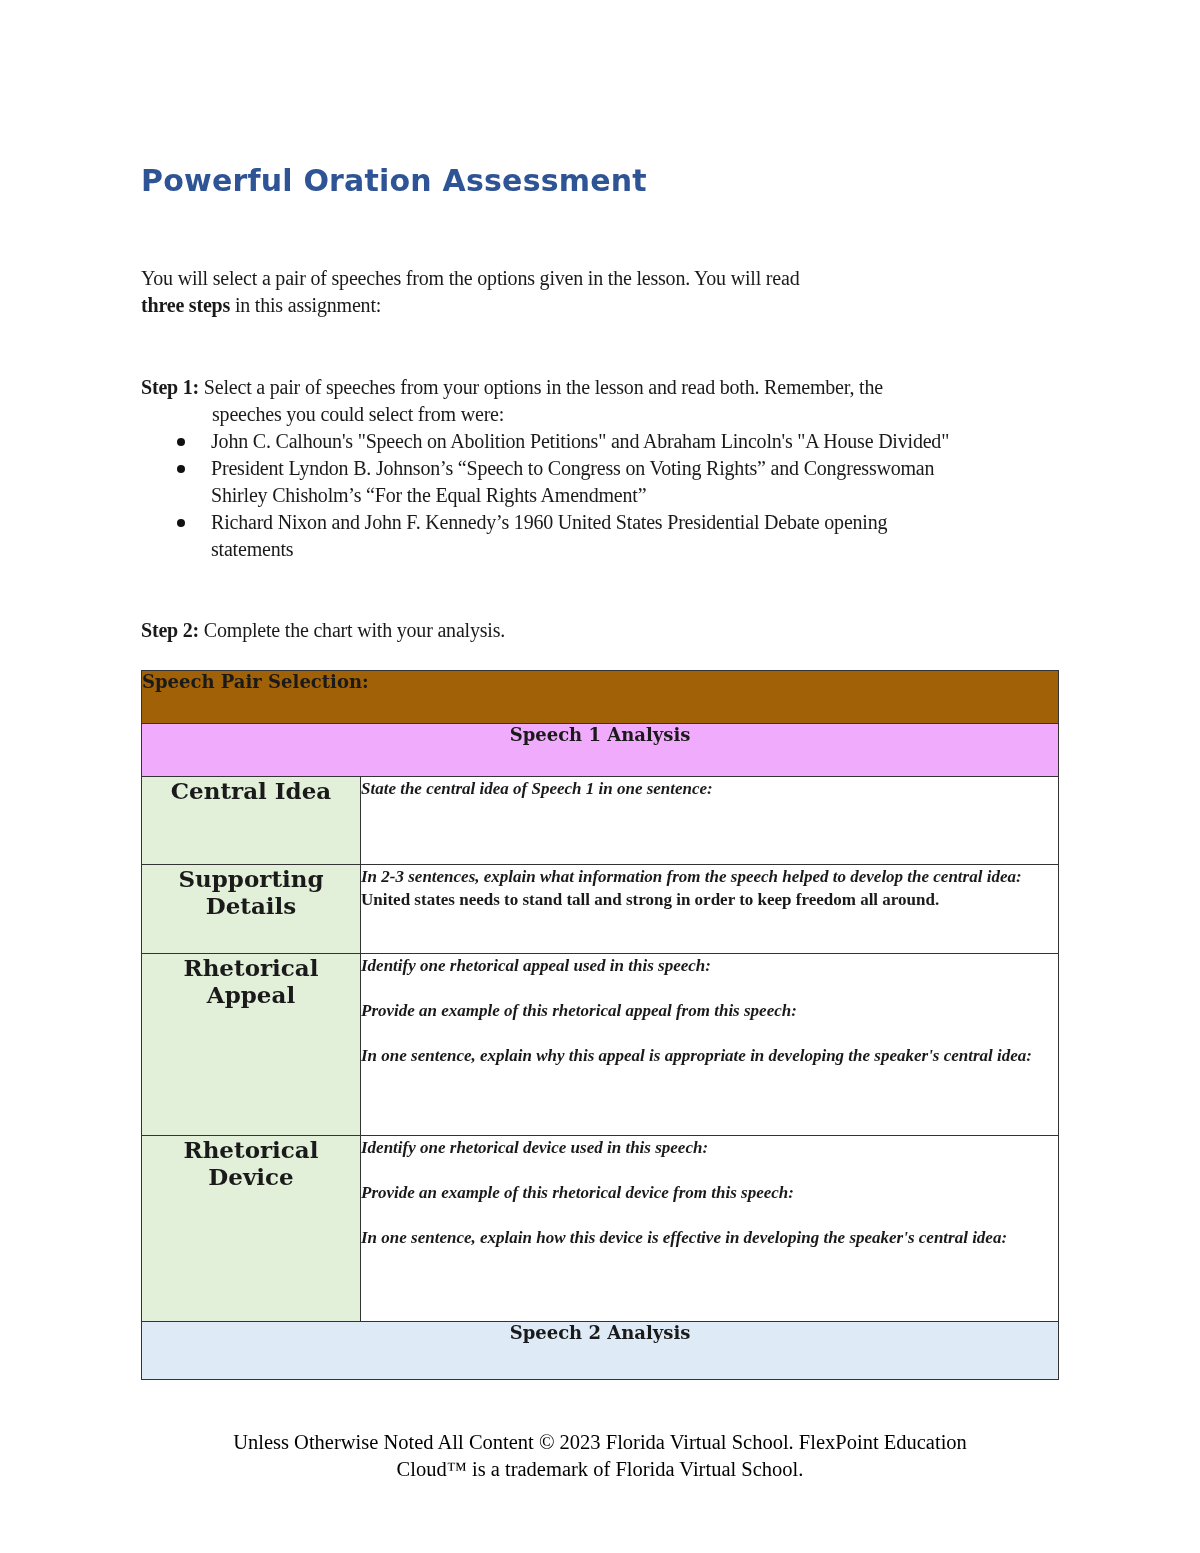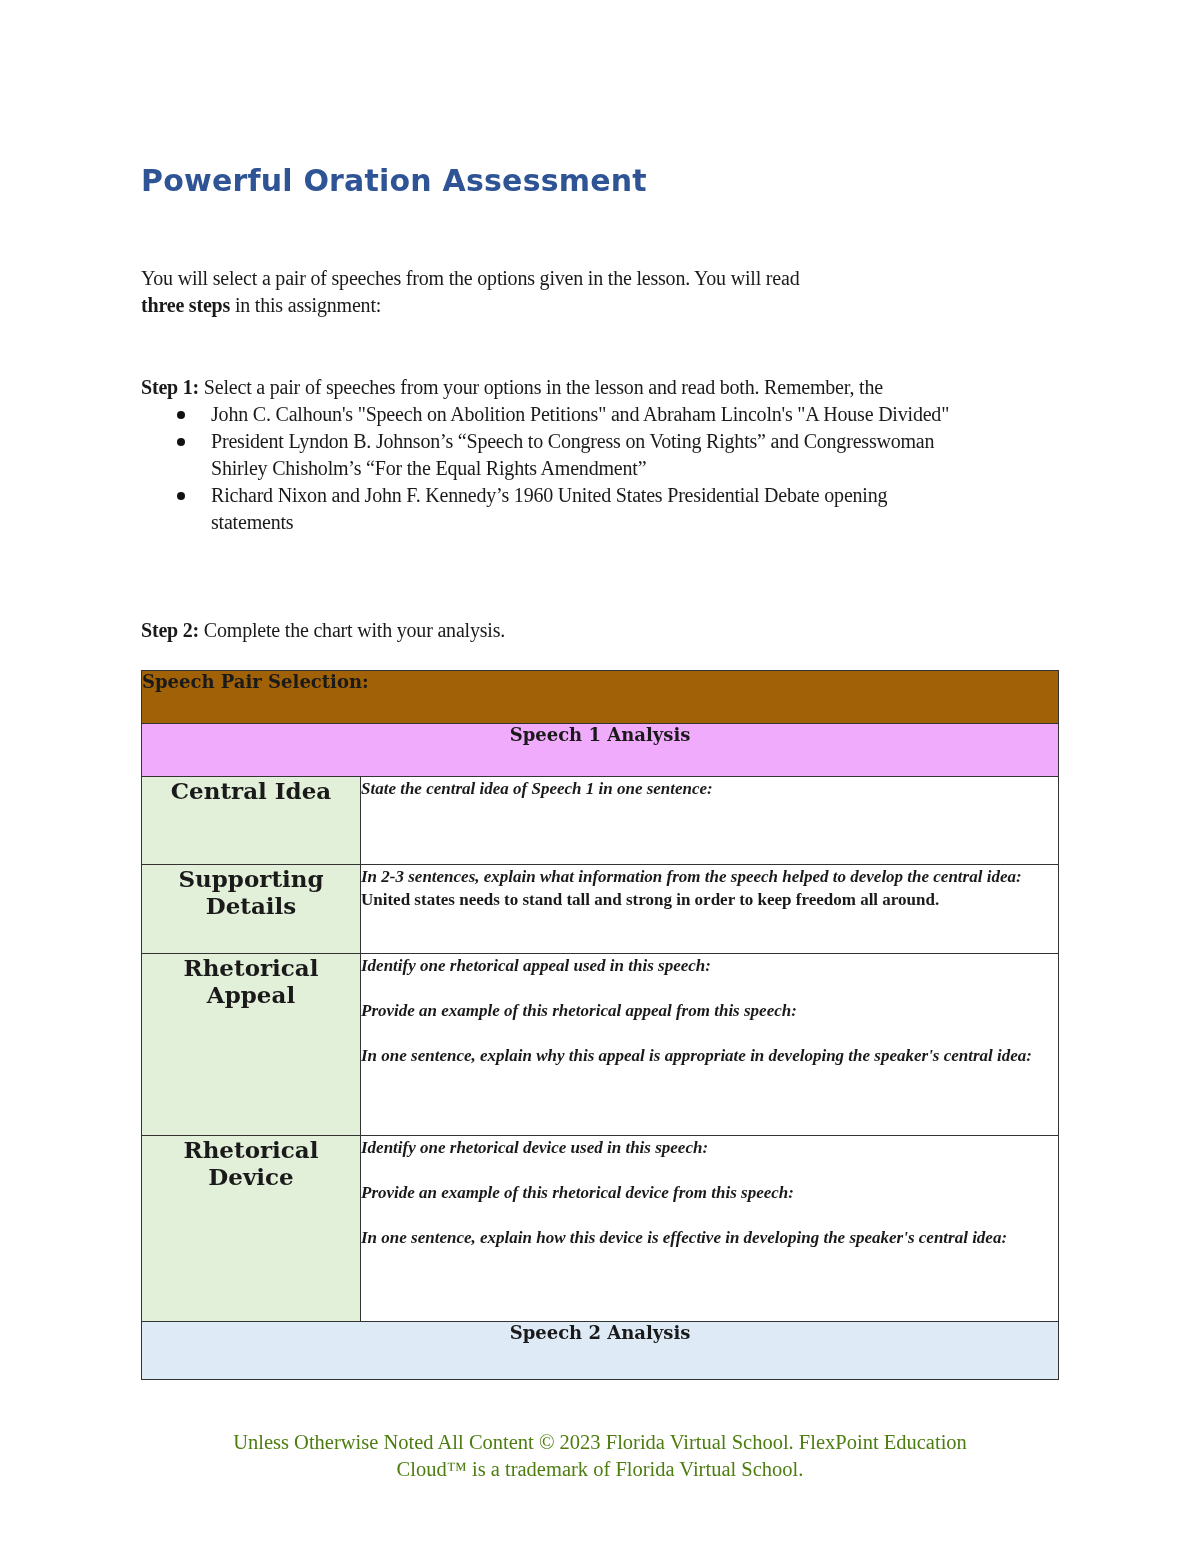--- a/index.html
+++ b/index.html
@@ -50,35 +50,36 @@
     font-family: "DejaVu Serif", serif; font-weight: bold; font-size: 23px;
   }
   td.content { padding: 2px 10px; font-size: 17px; line-height: 23px; font-weight: bold; }
   .prompt { font-style: italic; }
   .gap { height: 22px; }
   .answer { font-style: normal; }
 
   .footer {
     position: absolute; left: 141px; width: 918px; top: 1429px; text-align: center;
     font-family: "Liberation Serif", "DejaVu Serif", serif;
-    font-size: 20.5px; line-height: 27px; color: #4d7c0f;
+    font-size: 20.5px; line-height: 27px; color: #000000;
   }
 </style>
 </head>
 <body>
 
 <h1 class="title">Powerful Oration Assessment</h1>
 
 <div class="body-text intro">
   <div>You will select a pair of speeches from the options given in the lesson. You will read</div>
   <div><b>three steps</b><span> in this assignment:</span></div>
 </div>
 
 <div class="body-text step1">
   <div><b>Step 1:</b><span> Select a pair of speeches from your options in the lesson and read both. Remember, the</span></div>
+  <div class="cont">speeches you could select from were:</div>
   <ul>
     <li><span class="bullet"></span><span>John C. Calhoun's "Speech on Abolition Petitions" and Abraham Lincoln's "A House Divided"</span></li>
     <li><span class="bullet"></span><span>President Lyndon B. Johnson’s “Speech to Congress on Voting Rights” and Congresswoman Shirley Chisholm’s “For the Equal Rights Amendment”</span></li>
     <li><span class="bullet"></span><span>Richard Nixon and John F. Kennedy’s 1960 United States Presidential Debate opening statements</span></li>
   </ul>
 </div>
 
 <div class="body-text step2">
   <b>Step 2:</b><span> Complete the chart with your analysis.</span>
 </div>

